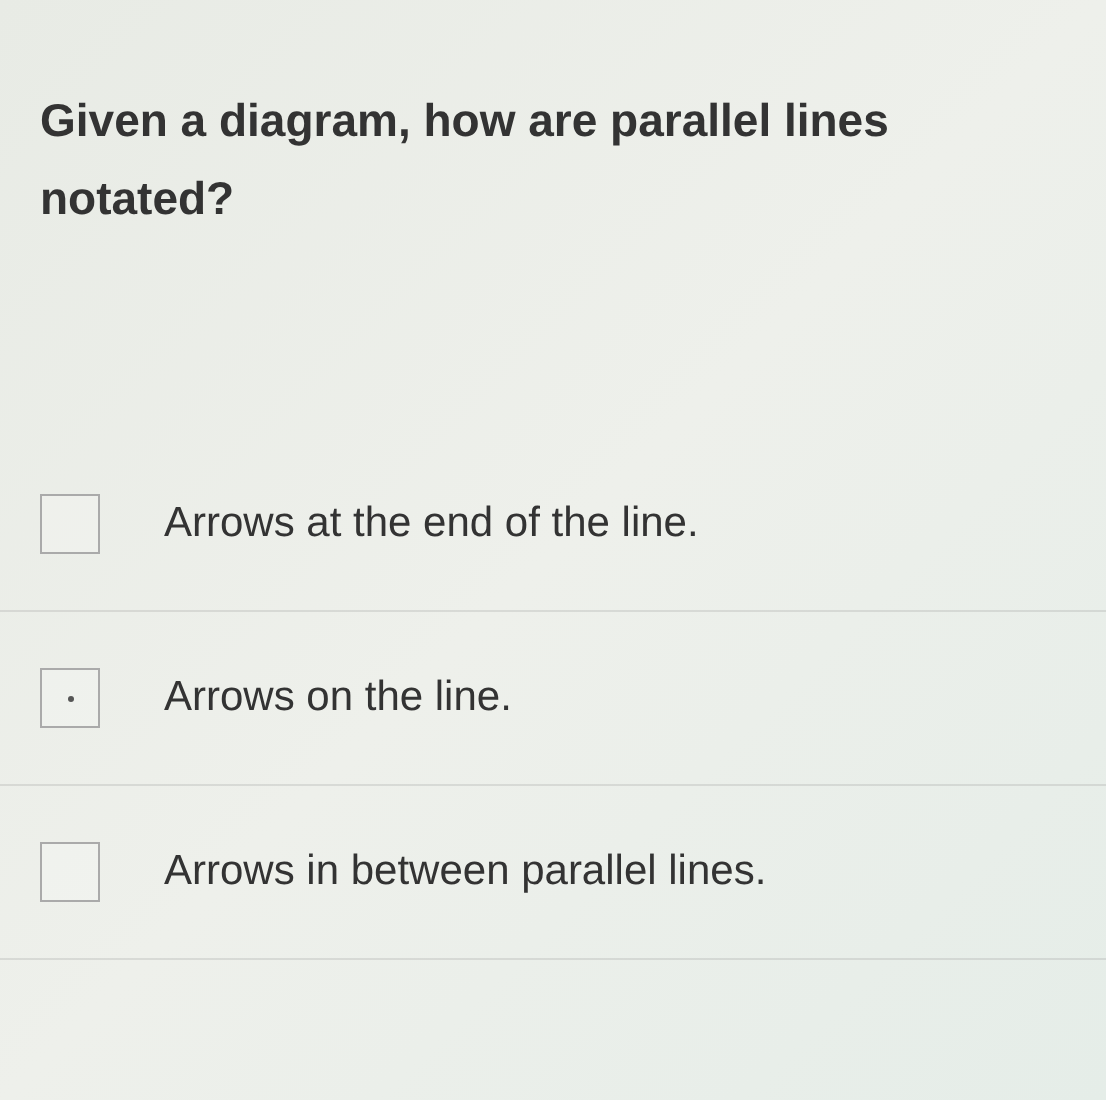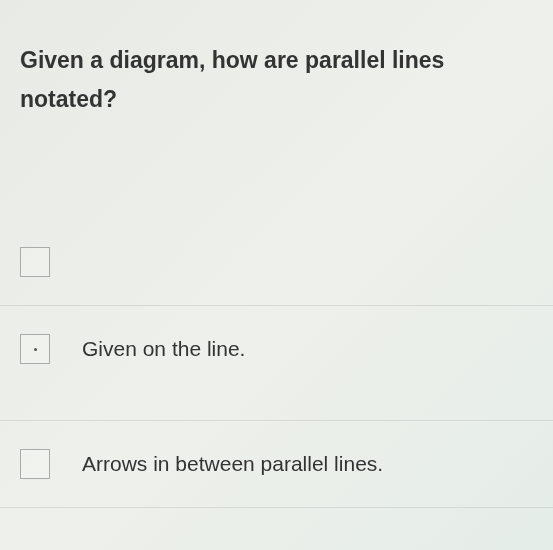--- a/index.html
+++ b/index.html
@@ -32,21 +32,20 @@
       display: flex;
       align-items: center;
       padding: 28px 20px;
       border-top: 1px solid rgba(150,150,150,0.25);
     }
     .option-row:first-child {
       border-top: none;
     }
     .option-row:last-child {
       border-bottom: 1px solid rgba(150,150,150,0.25);
-      margin-top: 28px;
     }
     .checkbox {
       width: 30px;
       height: 30px;
       border: 1px solid #aaa;
       background: rgba(255,255,255,0.2);
       flex-shrink: 0;
       margin-right: 32px;
       display: flex;
       align-items: center;
@@ -67,24 +66,25 @@
 </head>
 <body>
 
 <div class="question-block">
   <div class="question-text">Given a diagram, how are parallel lines notated?</div>
 </div>
 
 <div class="options">
   <div class="option-row">
     <div class="checkbox"></div>
+    <div class="option-label">Arrows at the end of the line.</div>
   </div>
   <div class="option-row">
     <div class="checkbox">
         <div class="dot"></div>
       </div>
-    <div class="option-label">Given on the line.</div>
+    <div class="option-label">Arrows on the line.</div>
   </div>
   <div class="option-row">
     <div class="checkbox"></div>
     <div class="option-label">Arrows in between parallel lines.</div>
   </div>
 </div>
 
 </body></html>

